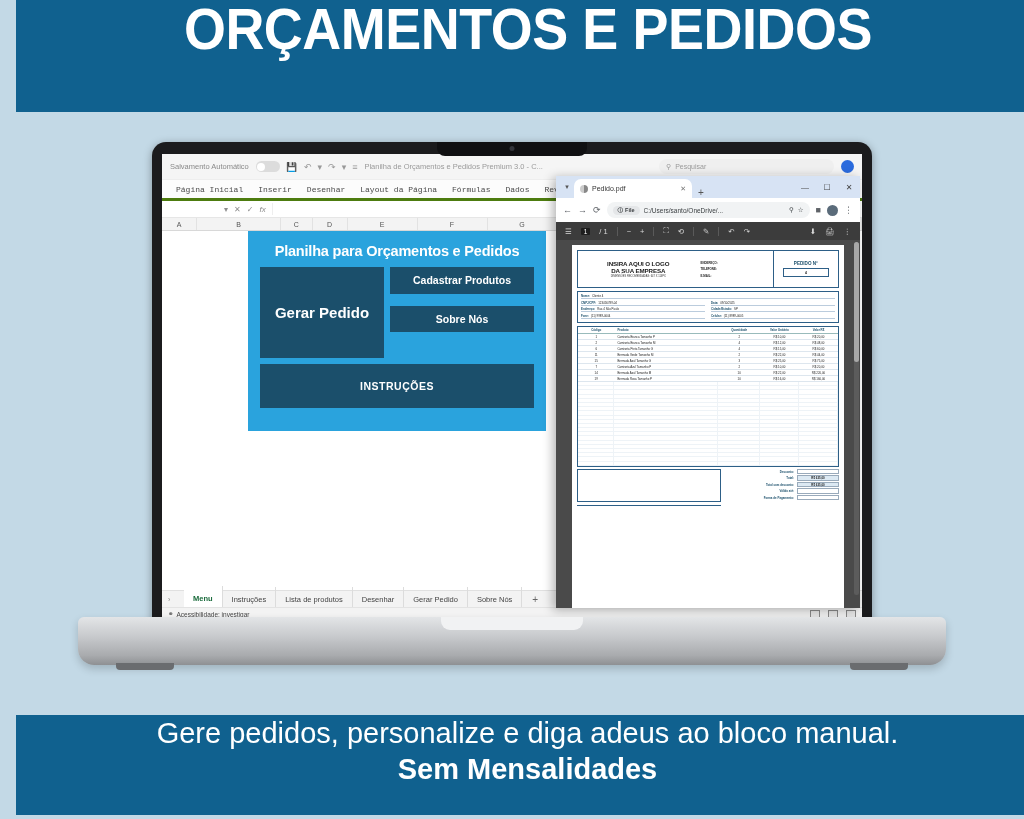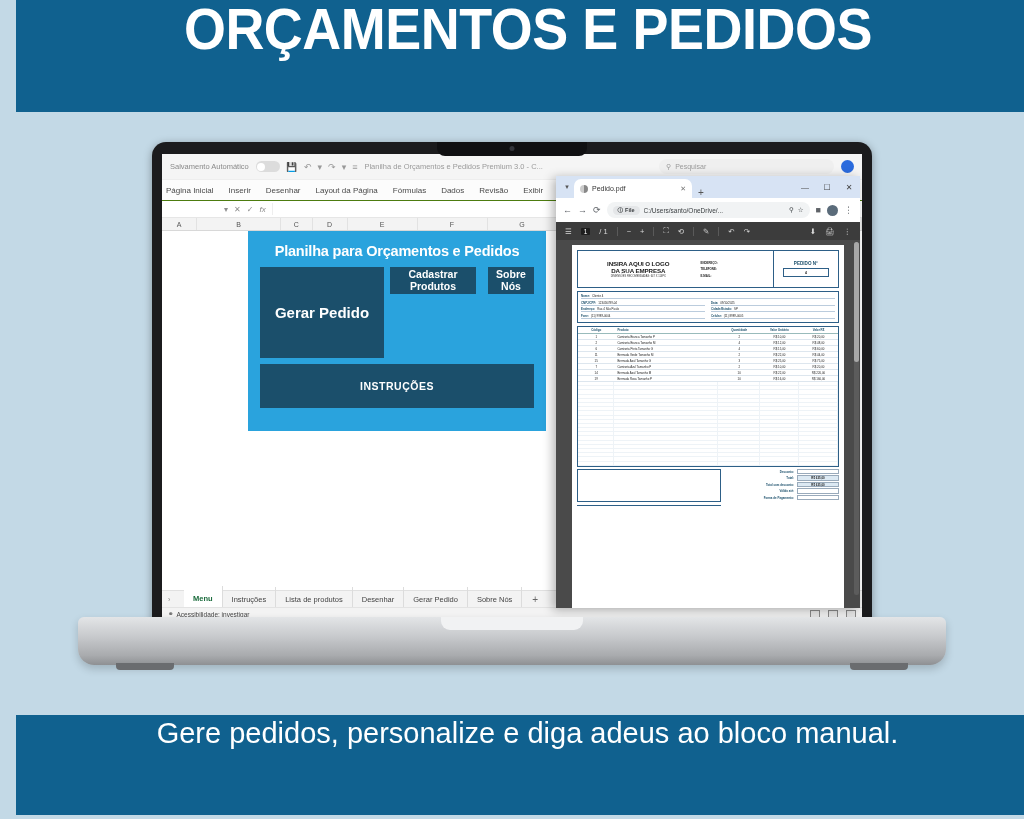--- a/index.html
+++ b/index.html
@@ -88,22 +88,22 @@
                  white-space:nowrap; overflow:hidden; }
   .xl-search {
     width: 175px; height: 15px; border-radius:8px; background:#efefef;
     display:flex; align-items:center; gap:4px; padding:0 7px;
     font-size: 7px; color:#9a9a9a; flex:none;
   }
   .xl-avatar { width:13px;height:13px;border-radius:50%;background:#2b6bdd;flex:none; }
 
   .xl-ribbon {
     height: 21px; background:#fcfcfc; display:flex; align-items:center;
-    gap: 15px; padding: 0 4px; font-size: 8px; color:#4a4a4a;
-    border-bottom:1px solid #4d7c0f; white-space:nowrap; overflow:hidden;
+    gap: 15px; padding: 0 14px; font-size: 8px; color:#4a4a4a;
+    border-bottom:3px solid #4d7c0f; white-space:nowrap; overflow:hidden;font-family:Liberation Mono, monospace;
   }
   .xl-ribbon .tab { cursor:default; }
 
   .xl-formulabar {
     height: 17px; background:#fff; display:flex; align-items:center; gap:6px;
     padding: 0 10px; font-size:8px; color:#8e8e8e; border-bottom:1px solid #e6e6e6;
   }
   .namebox { width: 46px; height: 12px; display:flex; align-items:center;
              justify-content:flex-end; padding-right:3px; font-size:7px; color:#999; }
   .fx-input { flex:1; height:12px; background:#fff; border-left:1px solid #eee; }
@@ -123,21 +123,21 @@
     background:#2aa3dd; padding:12px;
   }
   .menu-title { color:#fff; font-size:14.5px; font-weight:bold; text-align:center;
                 margin-bottom:8px; letter-spacing:-0.2px; }
   .menu-grid { display:flex; gap:6px; }
   .btn-dark {
     background:#1b4f6b; color:#ffffff; display:flex; align-items:center;
     justify-content:center; font-weight:bold; text-align:center;
   }
   .btn-big { width:124px; height:91px; font-size:15px; }
-  .menu-col { display:flex; flex-direction:row; gap:12px; flex:1; }
+  .menu-col { display:flex; flex-direction:column; gap:12px; flex:1; }
   .btn-small { height:26.5px; font-size:10.5px; }
   .btn-wide { margin-top:6px; height:44px; font-size:10.5px; letter-spacing:0.5px; }
 
   
   .xl-sheettabs {
     position:absolute; left:0; right:0; bottom:13px; height:17px;
     background:#f3f3f3; display:flex; align-items:center; gap:0;
     padding-left:22px; font-size:7.5px; color:#444;
     border-top:1px solid #e0e0e0;
   }
@@ -741,13 +741,14 @@
   </div>
 
   <div class="laptop-base">
     <div class="foot left"></div>
     <div class="foot right"></div>
   </div>
 </div>
 
 <div class="banner" id="bottom-banner">
   <div class="line1">Gere pedidos, personalize e diga adeus ao bloco manual.</div>
+  <div class="line2">Sem Mensalidades</div>
 </div>
 
 </body></html>

